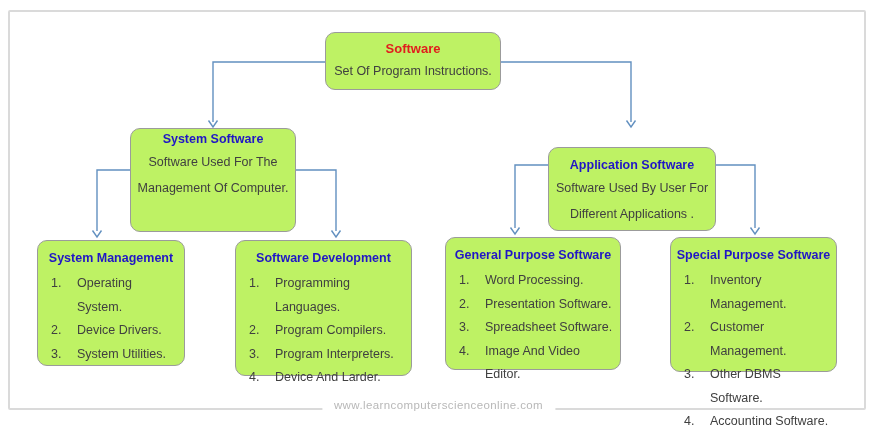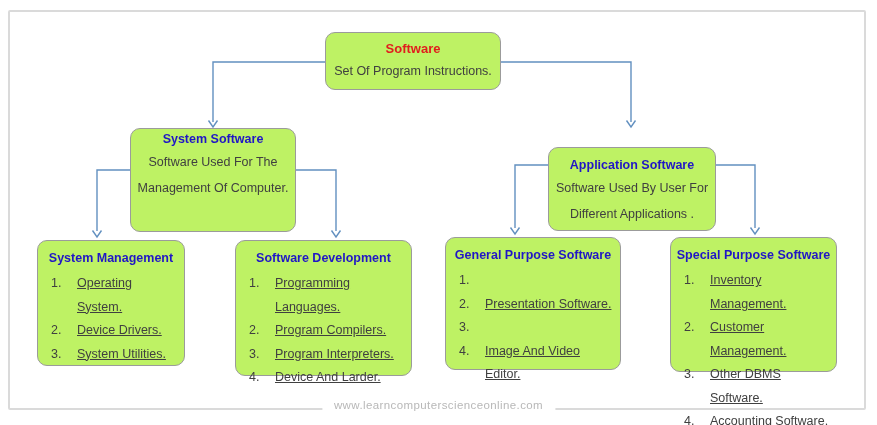--- a/index.html
+++ b/index.html
@@ -26,21 +26,21 @@
   .l2-title,.l3-title{
     color:var(--heading-blue,#2016c6);font-weight:bold;font-size:12.5px;line-height:20px;
   }
   .l2-line{color:var(--body-text,#404040);font-size:12.5px;line-height:26px;text-align:center;}
   .l3-title{text-align:center;margin:7px 0 4px 0;}
   .row{
     display:flex;align-items:baseline;padding-left:13px;
     color:var(--body-text,#404040);font-size:12.5px;line-height:23.5px;
   }
   .num{width:26px;flex:none;}
-  .txt{flex:1;padding-right:4px;text-decoration:underline;}
+  .txt{flex:1;padding-right:4px;}
   .footer{
     position:absolute;top:396px;left:50%;transform:translateX(-50%);
     background:#fff;padding:0 12px;height:18px;line-height:18px;z-index:3;
     color:var(--footer-text,#b8b8b8);font-size:11.5px;letter-spacing:0.4px;
     white-space:nowrap;
   }
 </style>
 </head>
 <body>
 
@@ -117,27 +117,29 @@
   <div class="row">
     <span class="num">4.</span>
     <span class="txt">Device And Larder.</span>
   </div>
 </div>
 
 <div class="box" style="left:445px;top:237px;width:176px;height:133px;">
   <div class="l3-title">General Purpose Software</div>
   <div class="row">
     <span class="num">1.</span>
+    <span class="txt">Word Processing.</span>
   </div>
   <div class="row">
     <span class="num">2.</span>
     <span class="txt">Presentation Software.</span>
   </div>
   <div class="row">
     <span class="num">3.</span>
+    <span class="txt">Spreadsheet Software.</span>
   </div>
   <div class="row">
     <span class="num">4.</span>
     <span class="txt">Image And Video Editor.</span>
   </div>
 </div>
 
 <div class="box" style="left:670px;top:237px;width:167px;height:135px;">
   <div class="l3-title">Special Purpose Software</div>
   <div class="row">

